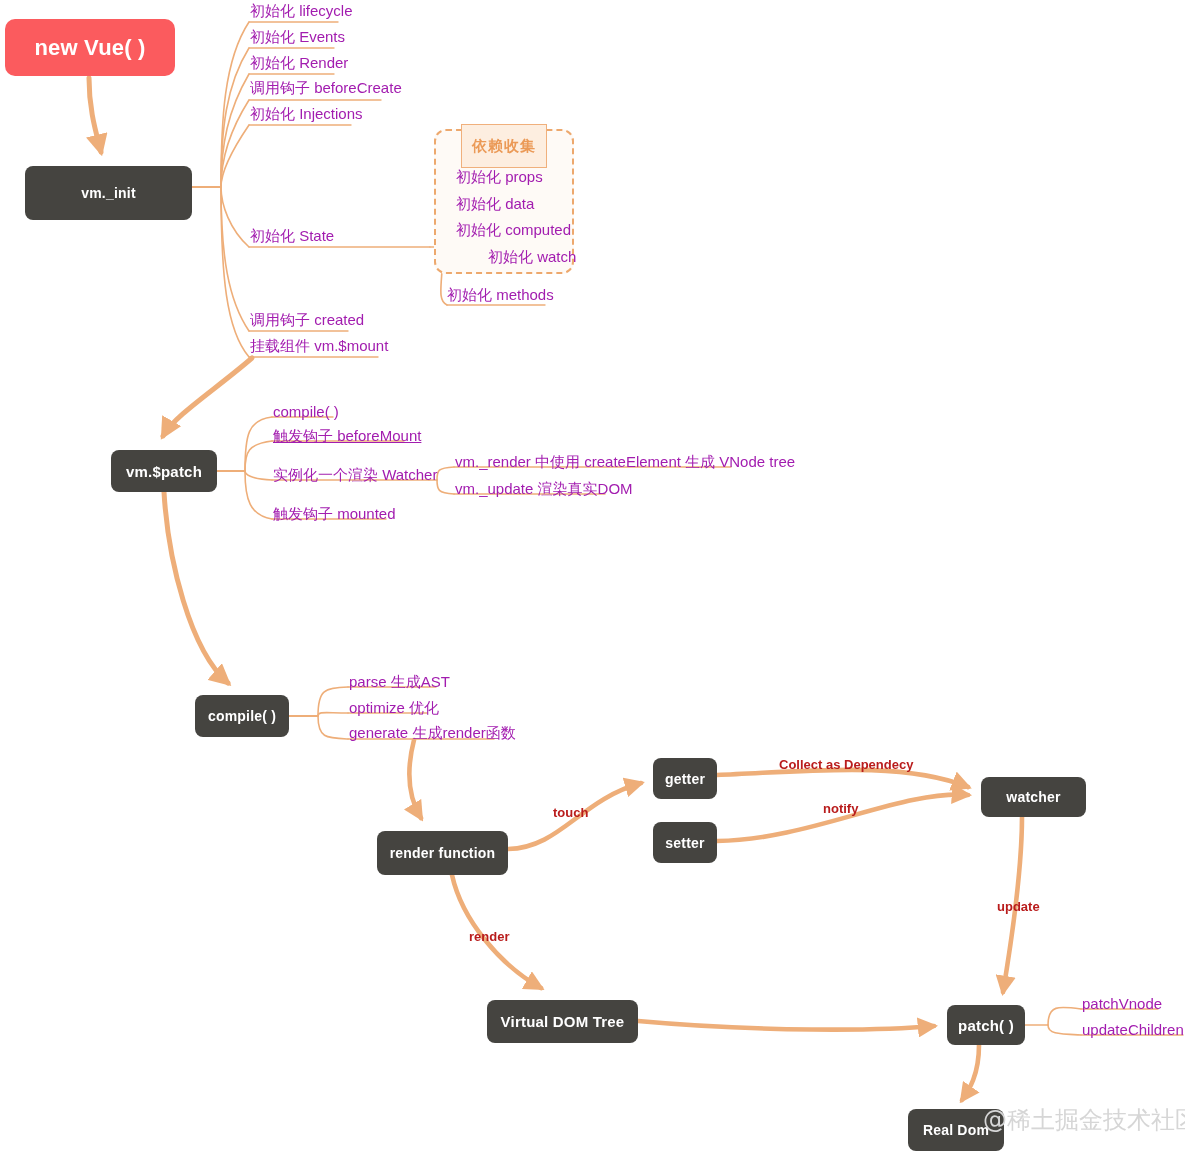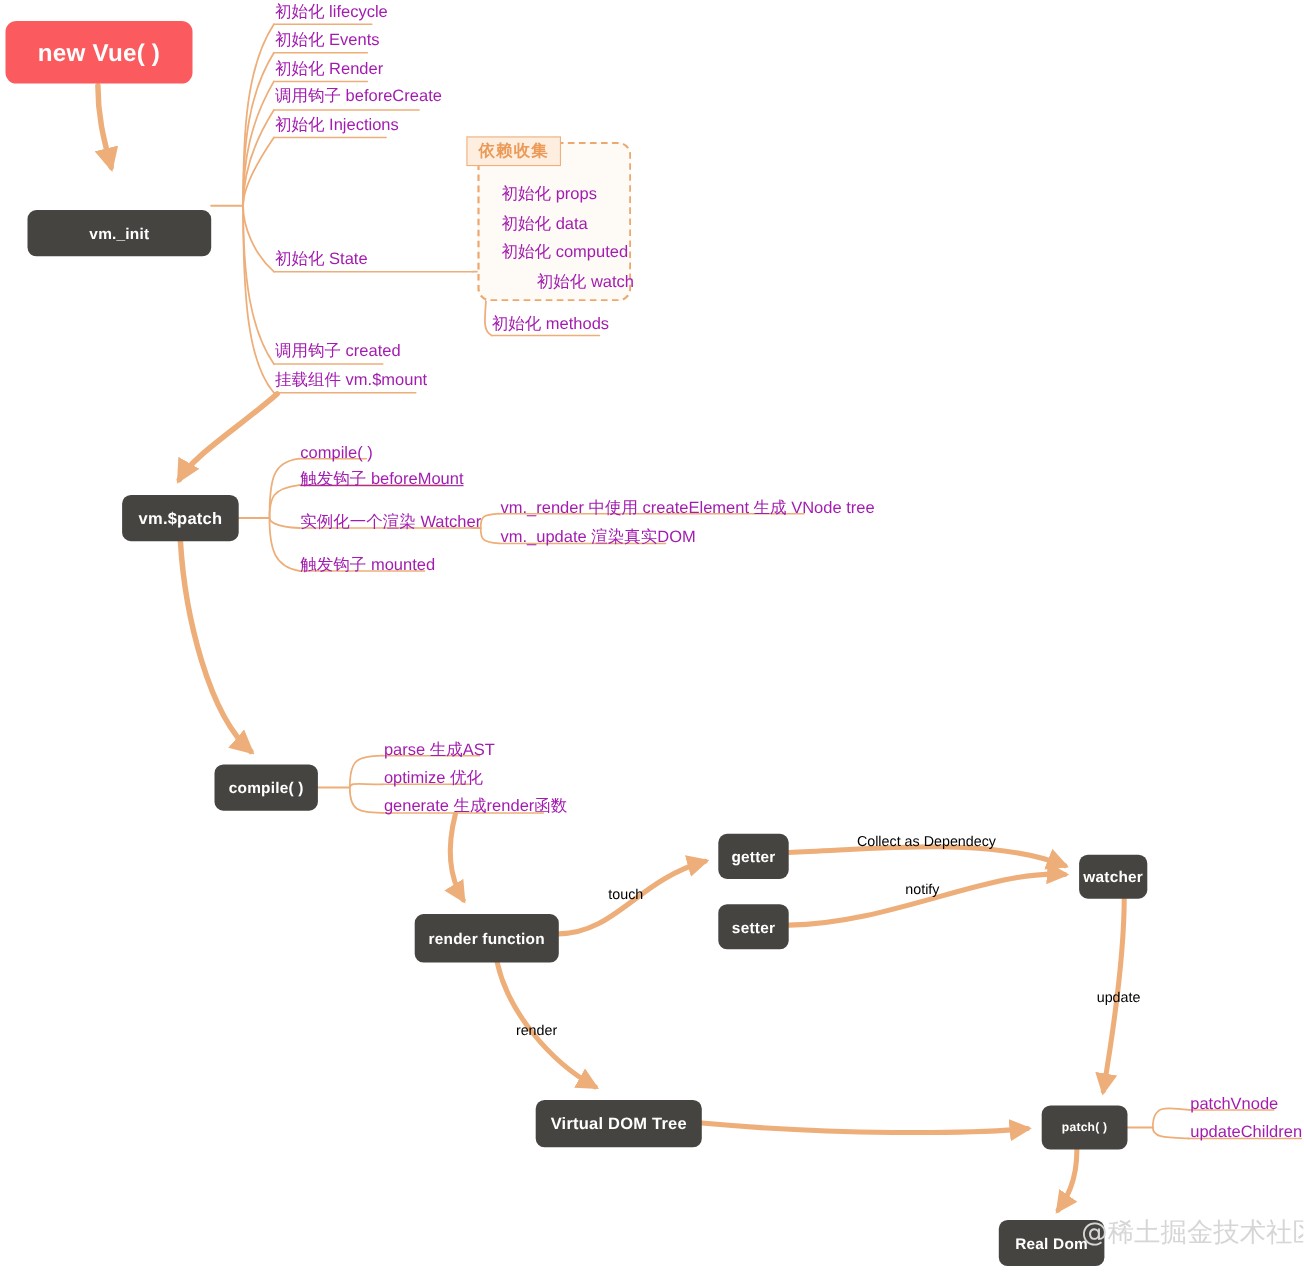--- a/index.html
+++ b/index.html
@@ -46,24 +46,25 @@
     position:absolute;
     color:#a21caf;
     font-size:15px;
     white-space:nowrap;
     line-height:1.1;
     z-index:3;
   }
   
   .edge-label{
     position:absolute;
-    color:#000000;
+    color:#b91c1c;
     font-size:13px;
     white-space:nowrap;
     z-index:5;
+    font-weight:bold;
   }
   
   .dep-frame{
     position:absolute;
     box-sizing:border-box;
     border:2px dashed #eda86d;
     border-radius:12px;
     background:#fefaf6;
     z-index:1;
   }
@@ -190,41 +191,41 @@
 
       <path d="M 1025,1025 L 1048,1025" stroke-width="1.6"></path>
       <path d="M 1048,1025 C 1048,1005 1058,1006 1081,1009" stroke-width="1.6"></path>
       <path d="M 1048,1025 C 1048,1034 1058,1034 1081,1035" stroke-width="1.6"></path>
       <path d="M 1081,1009 L 1158,1009" stroke-width="1.4"></path>
       <path d="M 1081,1035 L 1183,1035" stroke-width="1.4"></path>
     </g>
   </svg>
 
   <div class="dep-frame" style="left:434px; top:129px; width:140px; height:145px;"></div>
-  <div class="dep-badge" style="left:424px; top:124px; width:86px; height:27px;">依赖收集</div>
+  <div class="dep-badge" style="left:461px; top:124px; width:86px; height:44px;">依赖收集</div>
 
   <div class="node root" style="left:5px; top:19px; width:170px; height:57px;">new Vue( )</div>
 
-  <div class="node dark" style="left:25px; top:166px; width:167px; height:42px; font-size:14px;margin-top:25px;">vm._init</div>
+  <div class="node dark" style="left:25px; top:166px; width:167px; height:54px; font-size:14px;">vm._init</div>
 
   <div class="node dark" style="left:111px; top:450px; width:106px; height:42px; font-size:15px;">vm.$patch</div>
 
   <div class="node dark" style="left:195px; top:695px; width:94px; height:42px; font-size:14px;">compile( )</div>
 
   <div class="node dark" style="left:377px; top:831px; width:131px; height:44px; font-size:14px;">render function</div>
 
   <div class="node dark" style="left:653px; top:758px; width:64px; height:41px; font-size:14px;">getter</div>
 
   <div class="node dark" style="left:653px; top:822px; width:64px; height:41px; font-size:14px;">setter</div>
 
-  <div class="node dark" style="left:981px; top:777px; width:62px; height:40px; font-size:14px;">watcher</div>
+  <div class="node dark" style="left:981px; top:777px; width:105px; height:40px; font-size:14px;">watcher</div>
 
   <div class="node dark" style="left:487px; top:1000px; width:151px; height:43px; font-size:15px;">Virtual DOM  Tree</div>
 
-  <div class="node dark" style="left:947px; top:1005px; width:78px; height:40px; font-size:11px;">patch( )</div>
+  <div class="node dark" style="left:947px; top:1005px; width:78px; height:40px; font-size:15px;">patch( )</div>
 
   <div class="node dark" style="left:908px; top:1109px; width:96px; height:42px; font-size:14px;">Real Dom</div>
 
   <div class="leaf" style="left:250px; top:3px;">初始化 lifecycle</div>
   <div class="leaf" style="left:250px; top:29px;">初始化 Events</div>
   <div class="leaf" style="left:250px; top:55px;">初始化 Render</div>
   <div class="leaf" style="left:250px; top:80px;">调用钩子 beforeCreate</div>
   <div class="leaf" style="left:250px; top:106px;">初始化 Injections</div>
   <div class="leaf" style="left:250px; top:228px;">初始化 State</div>
   <div class="leaf" style="left:250px; top:312px;">调用钩子 created</div>

